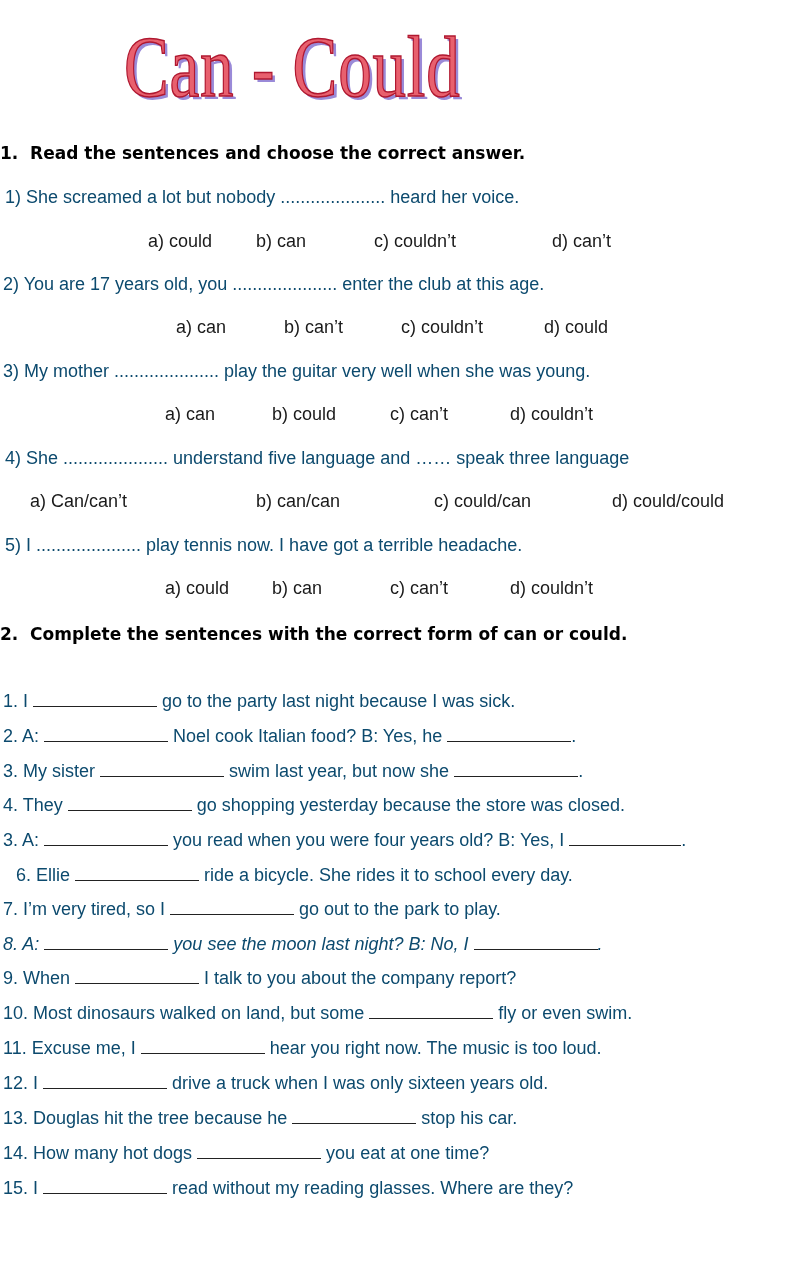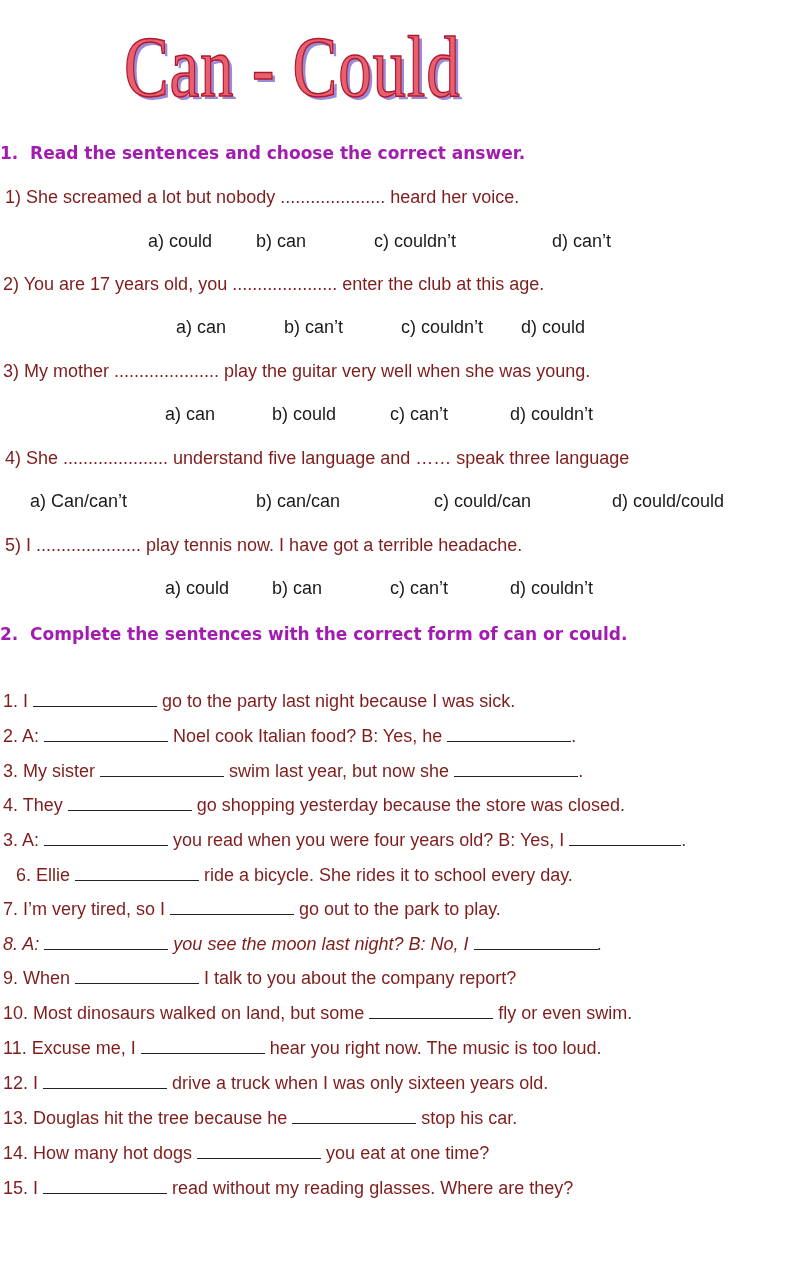--- a/index.html
+++ b/index.html
@@ -4,43 +4,43 @@
 <style>
   html, body { margin: 0; padding: 0; background: #ffffff; }
   body { width: 795px; height: 1262px; position: relative; overflow: hidden;
          font-family: "Liberation Sans", sans-serif; color: #111; }
   .title { position: absolute; left: 124px; top: 22px; font-family: "Liberation Serif", serif;
            font-size: 86px; line-height: 90px; color: #e8606e; letter-spacing: 1px;
            -webkit-text-stroke: 1.5px #b01830;
            text-shadow: 4px 3px 0 #9a8ad8; transform: scaleX(0.78); transform-origin: left top;
            white-space: pre; }
   .heading { position: absolute; left: 0; font-family: "DejaVu Sans", sans-serif; font-weight: bold;
-             font-size: 17px; color: #a21caf; white-space: pre; }
-  .line { position: absolute; font-size: 18px; white-space: pre; color: #7f1d1d; }
+             font-size: 17px; color: #000000; white-space: pre; }
+  .line { position: absolute; font-size: 18px; white-space: pre; color: #0c4a6e; }
   .opt { position: absolute; font-size: 18px; white-space: pre; color: #1a1a1a; }
   .blank { display: inline-block; border-bottom: 1.5px solid #222; height: 15px; vertical-align: baseline; }
 </style>
 </head>
 <body>
 
 <div class="title">Can - Could</div>
 
 <div class="heading" style="top:143px;">1.  Read the sentences and choose the correct answer.</div>
 
 <div class="line" style="left:5px;top:187px;">1) She screamed a lot but nobody ..................... heard her voice.</div>
 <div class="opt" style="left:148px;top:231px;">a) could</div>
 <div class="opt" style="left:256px;top:231px;">b) can</div>
 <div class="opt" style="left:374px;top:231px;">c) couldn’t</div>
 <div class="opt" style="left:552px;top:231px;">d) can’t</div>
 
 <div class="line" style="left:3px;top:274px;">2) You are 17 years old, you ..................... enter the club at this age.</div>
 <div class="opt" style="left:176px;top:317px;">a) can</div>
 <div class="opt" style="left:284px;top:317px;">b) can’t</div>
 <div class="opt" style="left:401px;top:317px;">c) couldn’t</div>
-<div class="opt" style="left:521px;top:317px;">d) could</div>
+<div class="opt" style="left:544px;top:317px;">d) could</div>
 
 <div class="line" style="left:3px;top:361px;">3) My mother ..................... play the guitar very well when she was young.</div>
 <div class="opt" style="left:165px;top:404px;">a) can</div>
 <div class="opt" style="left:272px;top:404px;">b) could</div>
 <div class="opt" style="left:390px;top:404px;">c) can’t</div>
 <div class="opt" style="left:510px;top:404px;">d) couldn’t</div>
 
 <div class="line" style="left:5px;top:448px;">4) She ..................... understand five language and …… speak three language</div>
 <div class="opt" style="left:30px;top:491px;">a) Can/can’t</div>
 <div class="opt" style="left:256px;top:491px;">b) can/can</div>

